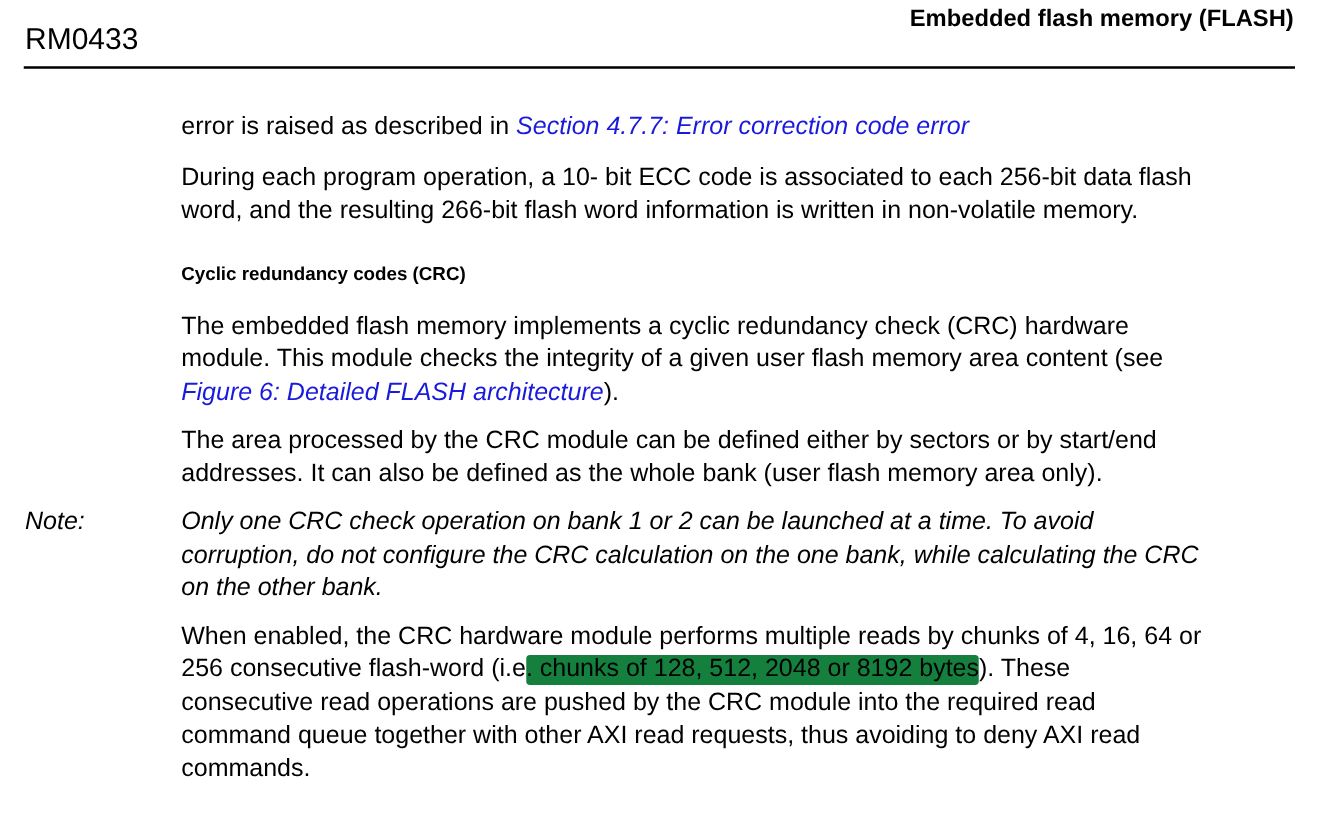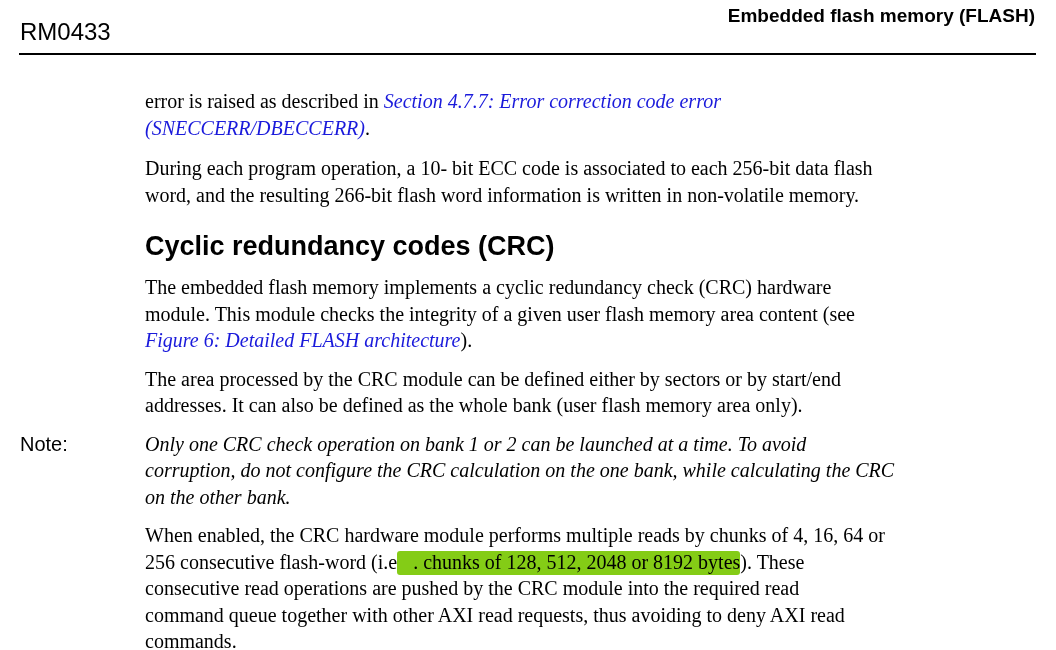--- a/index.html
+++ b/index.html
@@ -43,65 +43,62 @@
     position: absolute;
     left: 145px;
     top: 88px;
     width: 900px;
   }
   p {
     margin: 0;
     font-size: 20px;
     line-height: 26.5px;
     white-space: nowrap;
-    font-family: Liberation Serif, serif;
   }
   .link {
     color: #0000ee;
     font-style: italic;
     color: #1a1adb;
   }
   .section-heading {
-    font-size: 27px;
+    font-size: 15px;
     font-weight: bold;
     line-height: 28px;
     margin: 0;
   }
   .note-label {
     position: absolute;
     left: 20px;
     font-size: 20px;
+    font-style: italic;
     line-height: 26.5px;
   }
   .italic {
     font-style: italic;
   }
   .hl {
-    background: #84cc16;
-    padding: 0 0 2px 16px;
+    background: #15803d;
+    padding: 0 0 2px 0;
     border-radius: 3px;
   }
 </style>
 </head>
 <body>
 
 <div>
   <div class="header-left">RM0433</div>
   <div class="header-right">Embedded flash memory (FLASH)</div>
   <div class="header-rule"></div>
 </div>
 
 <div class="content">
 
   <div style="margin-bottom:14px;">
     <p>
       <span>error is raised as described in </span><span class="link">Section 4.7.7: Error correction code error</span>
-    </p>
-    <p>
-      <span class="link">(SNECCERR/DBECCERR)</span><span>.</span>
     </p>
   </div>
 
   <div style="margin-bottom:24px;">
     <p>During each program operation, a 10- bit ECC code is associated to each 256-bit data flash</p>
     <p>word, and the resulting 266-bit flash word information is written in non-volatile memory.</p>
   </div>
 
   <h3 class="section-heading" style="margin-bottom:14px;">Cyclic redundancy codes (CRC)</h3>
 

